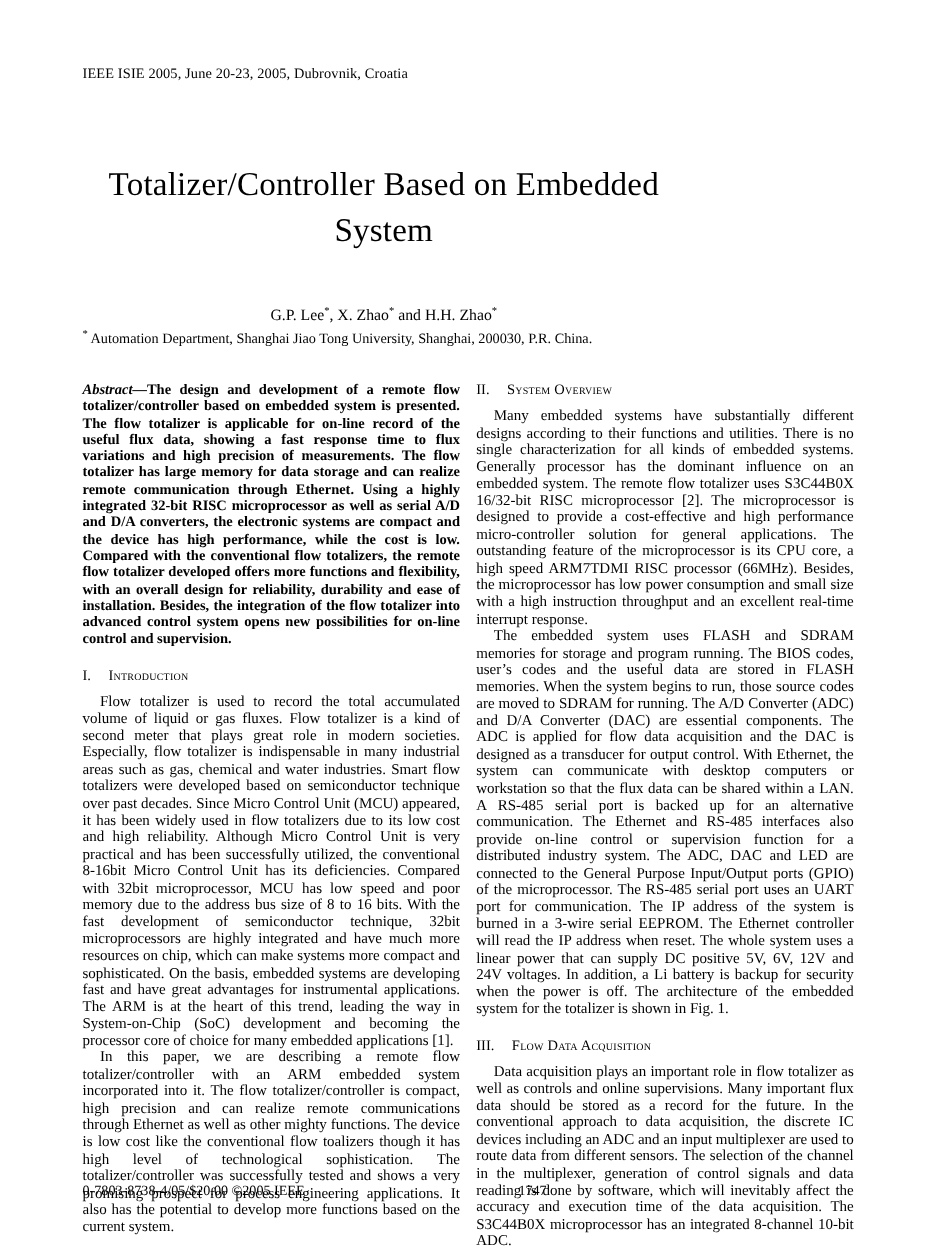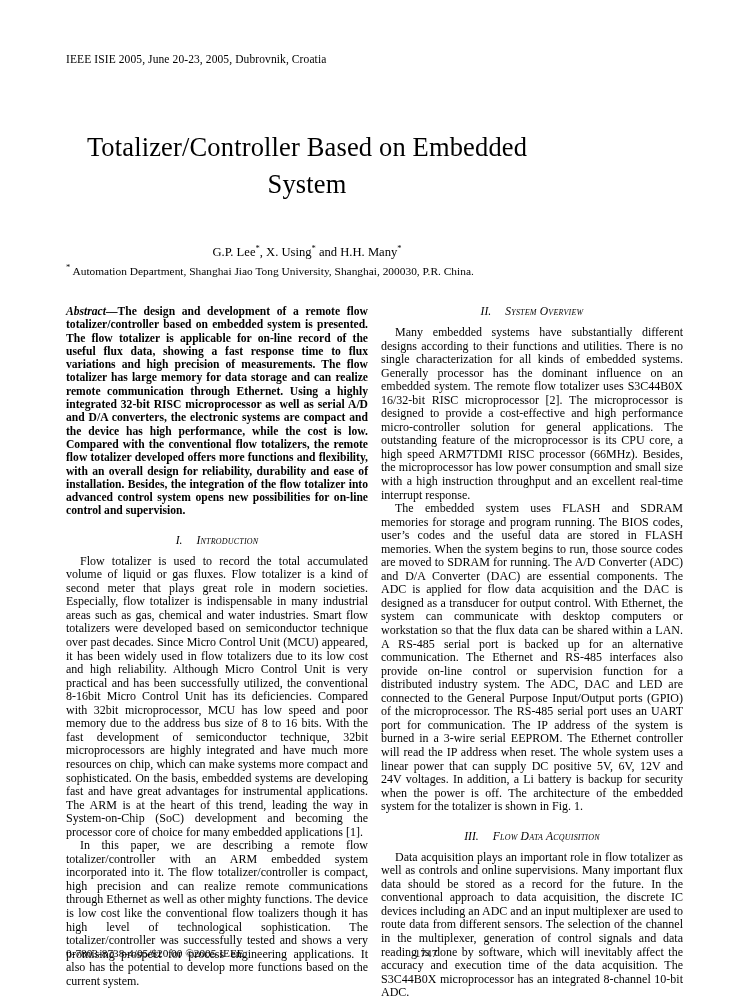--- a/index.html
+++ b/index.html
@@ -78,27 +78,25 @@
     line-height: 13.3px;
     text-align: justify;
     font-weight: bold;
     text-indent: 0;
   }
   p.abstract .abs-label {
     font-weight: bold;
     font-style: italic;
   }
   .sec-head {
-    text-align: center;
     font-size: 11.6px;
     line-height: 14px;
     margin: 16px 0 7px 0;
     font-variant: small-caps;
     letter-spacing: 0.2px;
-    font-style: italic;
   }
   .sec-head .num {
     font-variant: normal;
     letter-spacing: 0;
   }
   .sec-head .gap {
     display: inline-block;
     width: 14px;
   }
   .sec-head-top {
@@ -128,21 +126,21 @@
 <div class="page">
 
   <div class="conf-header">IEEE ISIE 2005, June 20-23, 2005, Dubrovnik, Croatia</div>
 
   <h1 class="paper-title">
     <br>
     <span>Totalizer/Controller Based on Embedded System</span>
   </h1>
 
   <div class="authors">
-    <span>G.P. Lee</span><sup class="star">*</sup><span>, X. Using</span><sup class="star">*</sup><span> and H.H. Many</span><sup class="star">*</sup>
+    <span>G.P. Lee</span><sup class="star">*</sup><span>, X. Zhao</span><sup class="star">*</sup><span> and H.H. Zhao</span><sup class="star">*</sup>
   </div>
 
   <div class="affiliation"><sup class="star">*</sup> <span>Automation Department, Shanghai Jiao Tong University, Shanghai, 200030, P.R. China.</span></div>
 
   <div class="columns">
 
     <div class="col">
 
       <p class="abstract"><span class="abs-label">Abstract—</span><span>The design and development of a remote flow totalizer/controller based on embedded system is presented. The flow totalizer is applicable for on-line record of the useful flux data, showing a fast response time to flux variations and high precision of measurements. The flow totalizer has large memory for data storage and can realize remote communication through Ethernet. Using a highly integrated 32-bit RISC microprocessor as well as serial A/D and D/A converters, the electronic systems are compact and the device has high performance, while the cost is low. Compared with the conventional flow totalizers, the remote flow totalizer developed offers more functions and flexibility, with an overall design for reliability, durability and ease of installation. Besides, the integration of the flow totalizer into advanced control system opens new possibilities for on-line control and supervision.</span></p>
 

